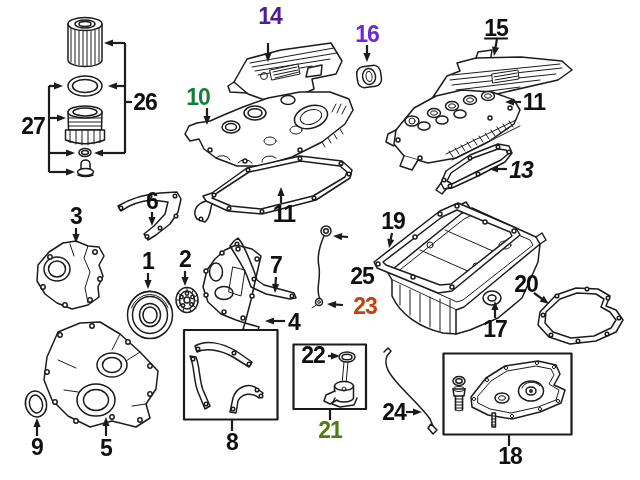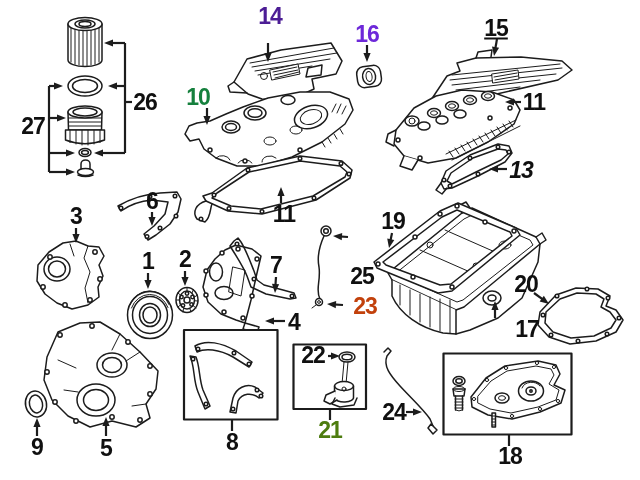--- a/index.html
+++ b/index.html
@@ -425,21 +425,21 @@
     <div class="callout" style="left: 276px; top: 265px; color: rgb(16, 16, 16);">7</div>
     <div class="callout" style="left: 232px; top: 442px; color: rgb(16, 16, 16);">8</div>
     <div class="callout" style="left: 37px; top: 447px; color: rgb(16, 16, 16);">9</div>
     <div class="callout" style="left: 198px; top: 97px; color: #15803d;">10</div>
     <div class="callout" style="left: 534px; top: 102px; color: rgb(16, 16, 16);">11</div>
     <div class="callout" style="left: 284px; top: 214px; color: rgb(16, 16, 16);">11</div>
     <div class="callout" style="left: 521px; top: 170px; color: rgb(16, 16, 16); font-style: italic;">13</div>
     <div class="callout" style="left: 270px; top: 16px; color: #4c1d95;">14</div>
     <div class="callout" style="left: 496px; top: 28px; color: rgb(16, 16, 16); text-decoration: underline;">15</div>
     <div class="callout" style="left: 367px; top: 34px; color: #6d28d9;">16</div>
-    <div class="callout" style="left: 495px; top: 329px; color: rgb(16, 16, 16); margin-left: 32px;">17</div>
+    <div class="callout" style="left: 495px; top: 329px; color: rgb(16, 16, 16);">17</div>
     <div class="callout" style="left: 510px; top: 456px; color: rgb(16, 16, 16);">18</div>
     <div class="callout" style="left: 393px; top: 221px; color: rgb(16, 16, 16);">19</div>
     <div class="callout" style="left: 526px; top: 284px; color: rgb(16, 16, 16);">20</div>
     <div class="callout" style="left: 330px; top: 430px; color: #4d7c0f;">21</div>
     <div class="callout" style="left: 313px; top: 355px; color: rgb(16, 16, 16);">22</div>
     <div class="callout" style="left: 365px; top: 306px; color: #c2410c; text-align: right;">23</div>
     <div class="callout" style="left: 394px; top: 412px; color: rgb(16, 16, 16);">24</div>
     <div class="callout" style="left: 362px; top: 236px; color: rgb(16, 16, 16); margin-top: 40px;">25</div>
     <div class="callout" style="left: 145px; top: 102px; color: rgb(16, 16, 16);">26</div>
     <div class="callout" style="left: 33px; top: 126px; color: rgb(16, 16, 16);">27</div>

